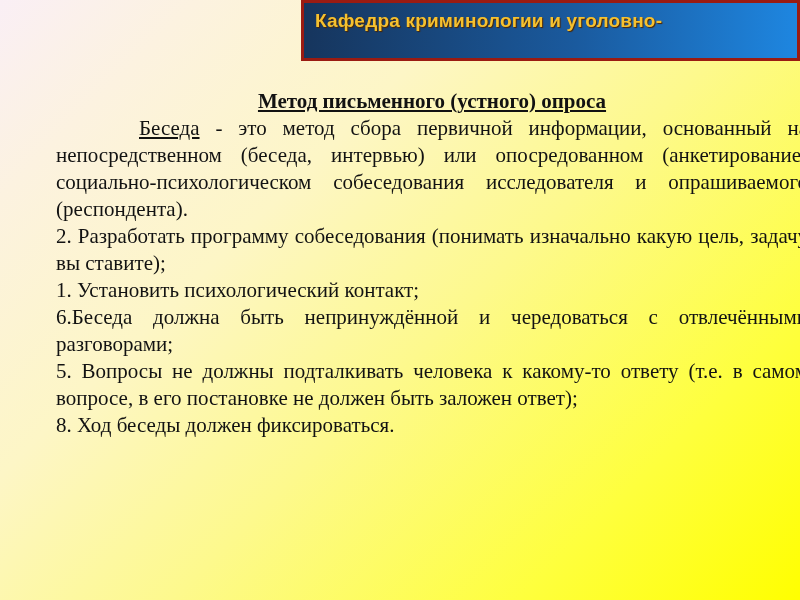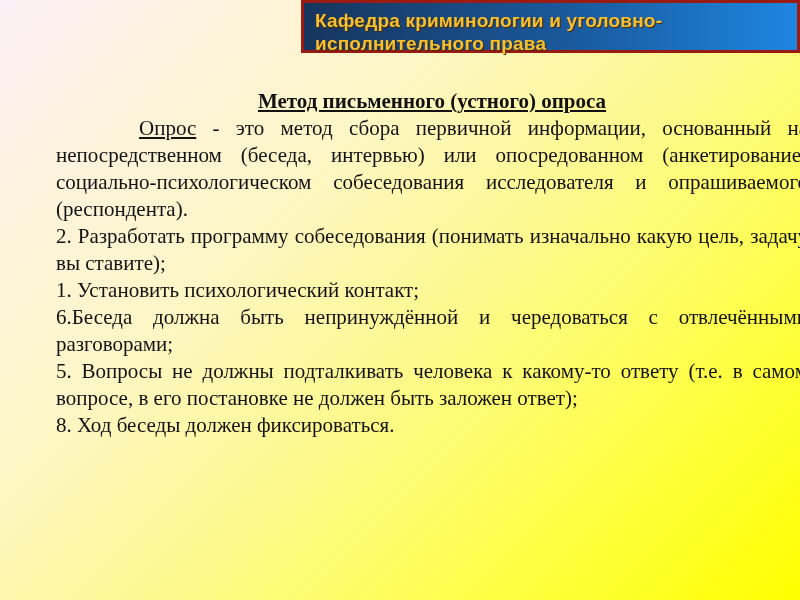--- a/index.html
+++ b/index.html
@@ -23,21 +23,21 @@
       #ffff00 100%);
     font-family: "Liberation Serif", serif;
   }
 
   
   .header-box {
     position: absolute;
     top: 0;
     left: 301px;
     right: 0;
-    height: 53px;
+    height: 61px;
     box-sizing: border-box;
     background: linear-gradient(to right, #16355d 0%, #1a5a9e 55%, #1e86e0 100%);
     border: 3px solid #9a1b12;
     padding: 6px 6px 0 11px;
     font-family: "Liberation Sans", sans-serif;
     font-weight: bold;
     font-size: 19px;
     line-height: 23px;
     color: #f6c12f;
     text-shadow: 1px 1px 1px #4d2600;
@@ -73,28 +73,27 @@
     text-align: justify;
   }
 </style>
 </head>
 <body>
 
 <div class="slide">
 
   <div class="header-box">
     <div class="header-line">Кафедра криминологии и уголовно-</div>
-    <div class="header-line">исполнительного права</div>
   </div>
 
   <div class="content">
 
     <p class="title"><span class="u">Метод письменного (устного) опроса</span></p>
 
-    <p class="lead"><span class="u">Опрос</span><span> - это метод сбора первичной информации, основанный на непосредственном (беседа, интервью) или опосредованном (анкетирование) социально-психологическом собеседования исследователя и опрашиваемого (респондента).</span></p>
+    <p class="lead"><span class="u">Беседа</span><span> - это метод сбора первичной информации, основанный на непосредственном (беседа, интервью) или опосредованном (анкетирование) социально-психологическом собеседования исследователя и опрашиваемого (респондента).</span></p>
 
 
     <p class="item">2. Разработать программу собеседования (понимать изначально какую цель, задачу вы ставите);</p>
     <p class="item">1. Установить психологический контакт;</p>
     <p class="item">6.Беседа должна быть непринуждённой и чередоваться с отвлечёнными разговорами;</p>
     <p class="item">5. Вопросы не должны подталкивать человека к какому-то ответу (т.е. в самом вопросе, в его постановке не должен быть заложен ответ);</p>
     <p class="item">8. Ход беседы должен фиксироваться.</p>
 
   </div>
 

